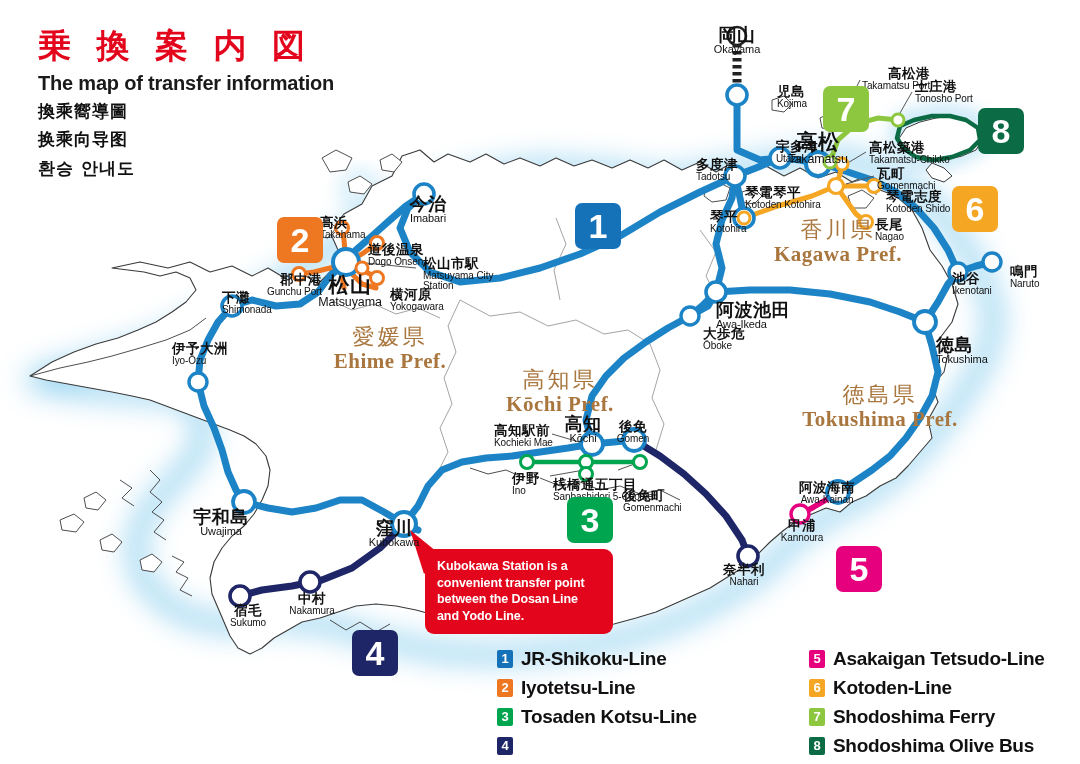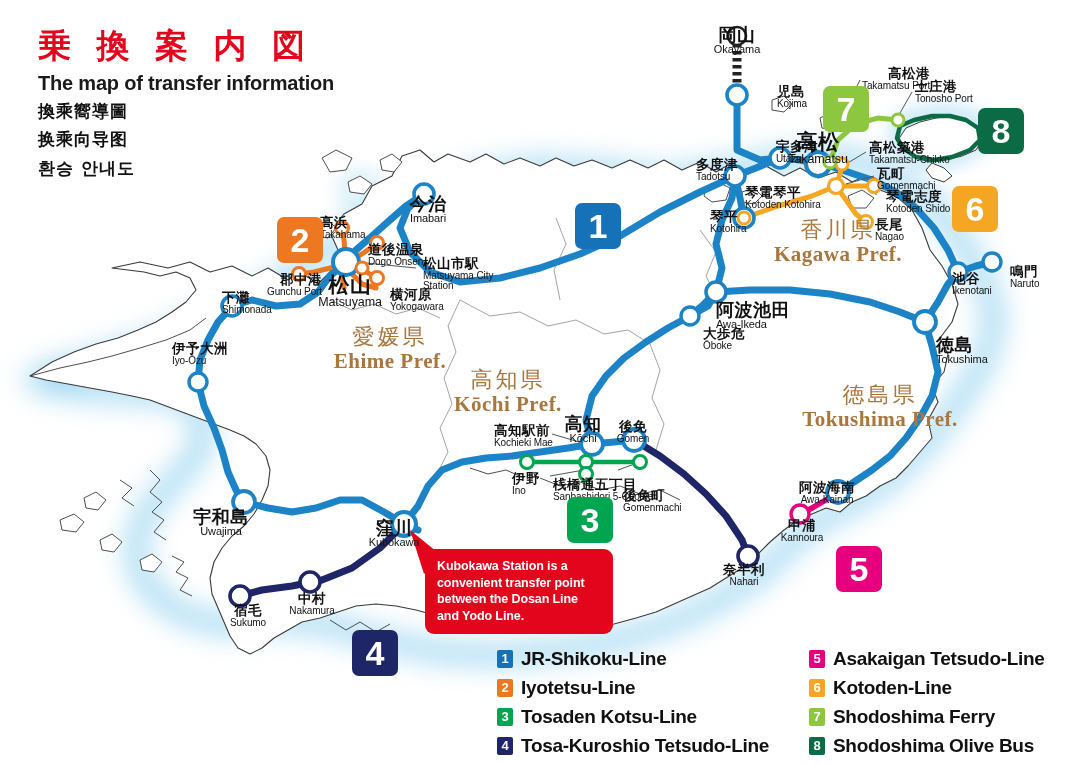--- a/index.html
+++ b/index.html
@@ -509,21 +509,21 @@
           <span class="jp">甲浦</span>
           <span class="en">Kannoura</span>
         </div>
       </div>
 
     <div id="pref-labels">
         <div class="pref" style="left: 390px; top: 325px; transform: translateX(-50%);">
           <span class="jp">愛媛県</span>
           <span class="en">Ehime Pref.</span>
         </div>
-        <div class="pref" style="left: 508px; top: 368px; transform: translateX(-50%);">
+        <div class="pref" style="left: 560px; top: 368px; transform: translateX(-50%);">
           <span class="jp">高知県</span>
           <span class="en">Kōchi Pref.</span>
         </div>
         <div class="pref" style="left: 838px; top: 218px; transform: translateX(-50%);">
           <span class="jp">香川県</span>
           <span class="en">Kagawa Pref.</span>
         </div>
         <div class="pref" style="left: 880px; top: 383px; transform: translateX(-50%);">
           <span class="jp">徳島県</span>
           <span class="en">Tokushima Pref.</span>
@@ -554,21 +554,20 @@
           <div class="lg-row">
             <div class="lg-sq" style="background: rgb(238, 119, 34);">2</div>
             <div class="lg-tx">Iyotetsu-Line</div>
           </div>
           <div class="lg-row">
             <div class="lg-sq" style="background: rgb(0, 165, 80);">3</div>
             <div class="lg-tx">Tosaden Kotsu-Line</div>
           </div>
           <div class="lg-row">
             <div class="lg-sq" style="background: rgb(31, 38, 103);">4</div>
-            <div class="lg-tx">Tosa-Kuroshio Tetsudo-Line</div>
           </div>
         </div>
       <div class="lg-col c2" id="legend-col-2">
           <div class="lg-row">
             <div class="lg-sq" style="background: rgb(230, 0, 126);">5</div>
             <div class="lg-tx">Asakaigan Tetsudo-Line</div>
           </div>
           <div class="lg-row">
             <div class="lg-sq" style="background: rgb(245, 166, 35);">6</div>
             <div class="lg-tx">Kotoden-Line</div>

